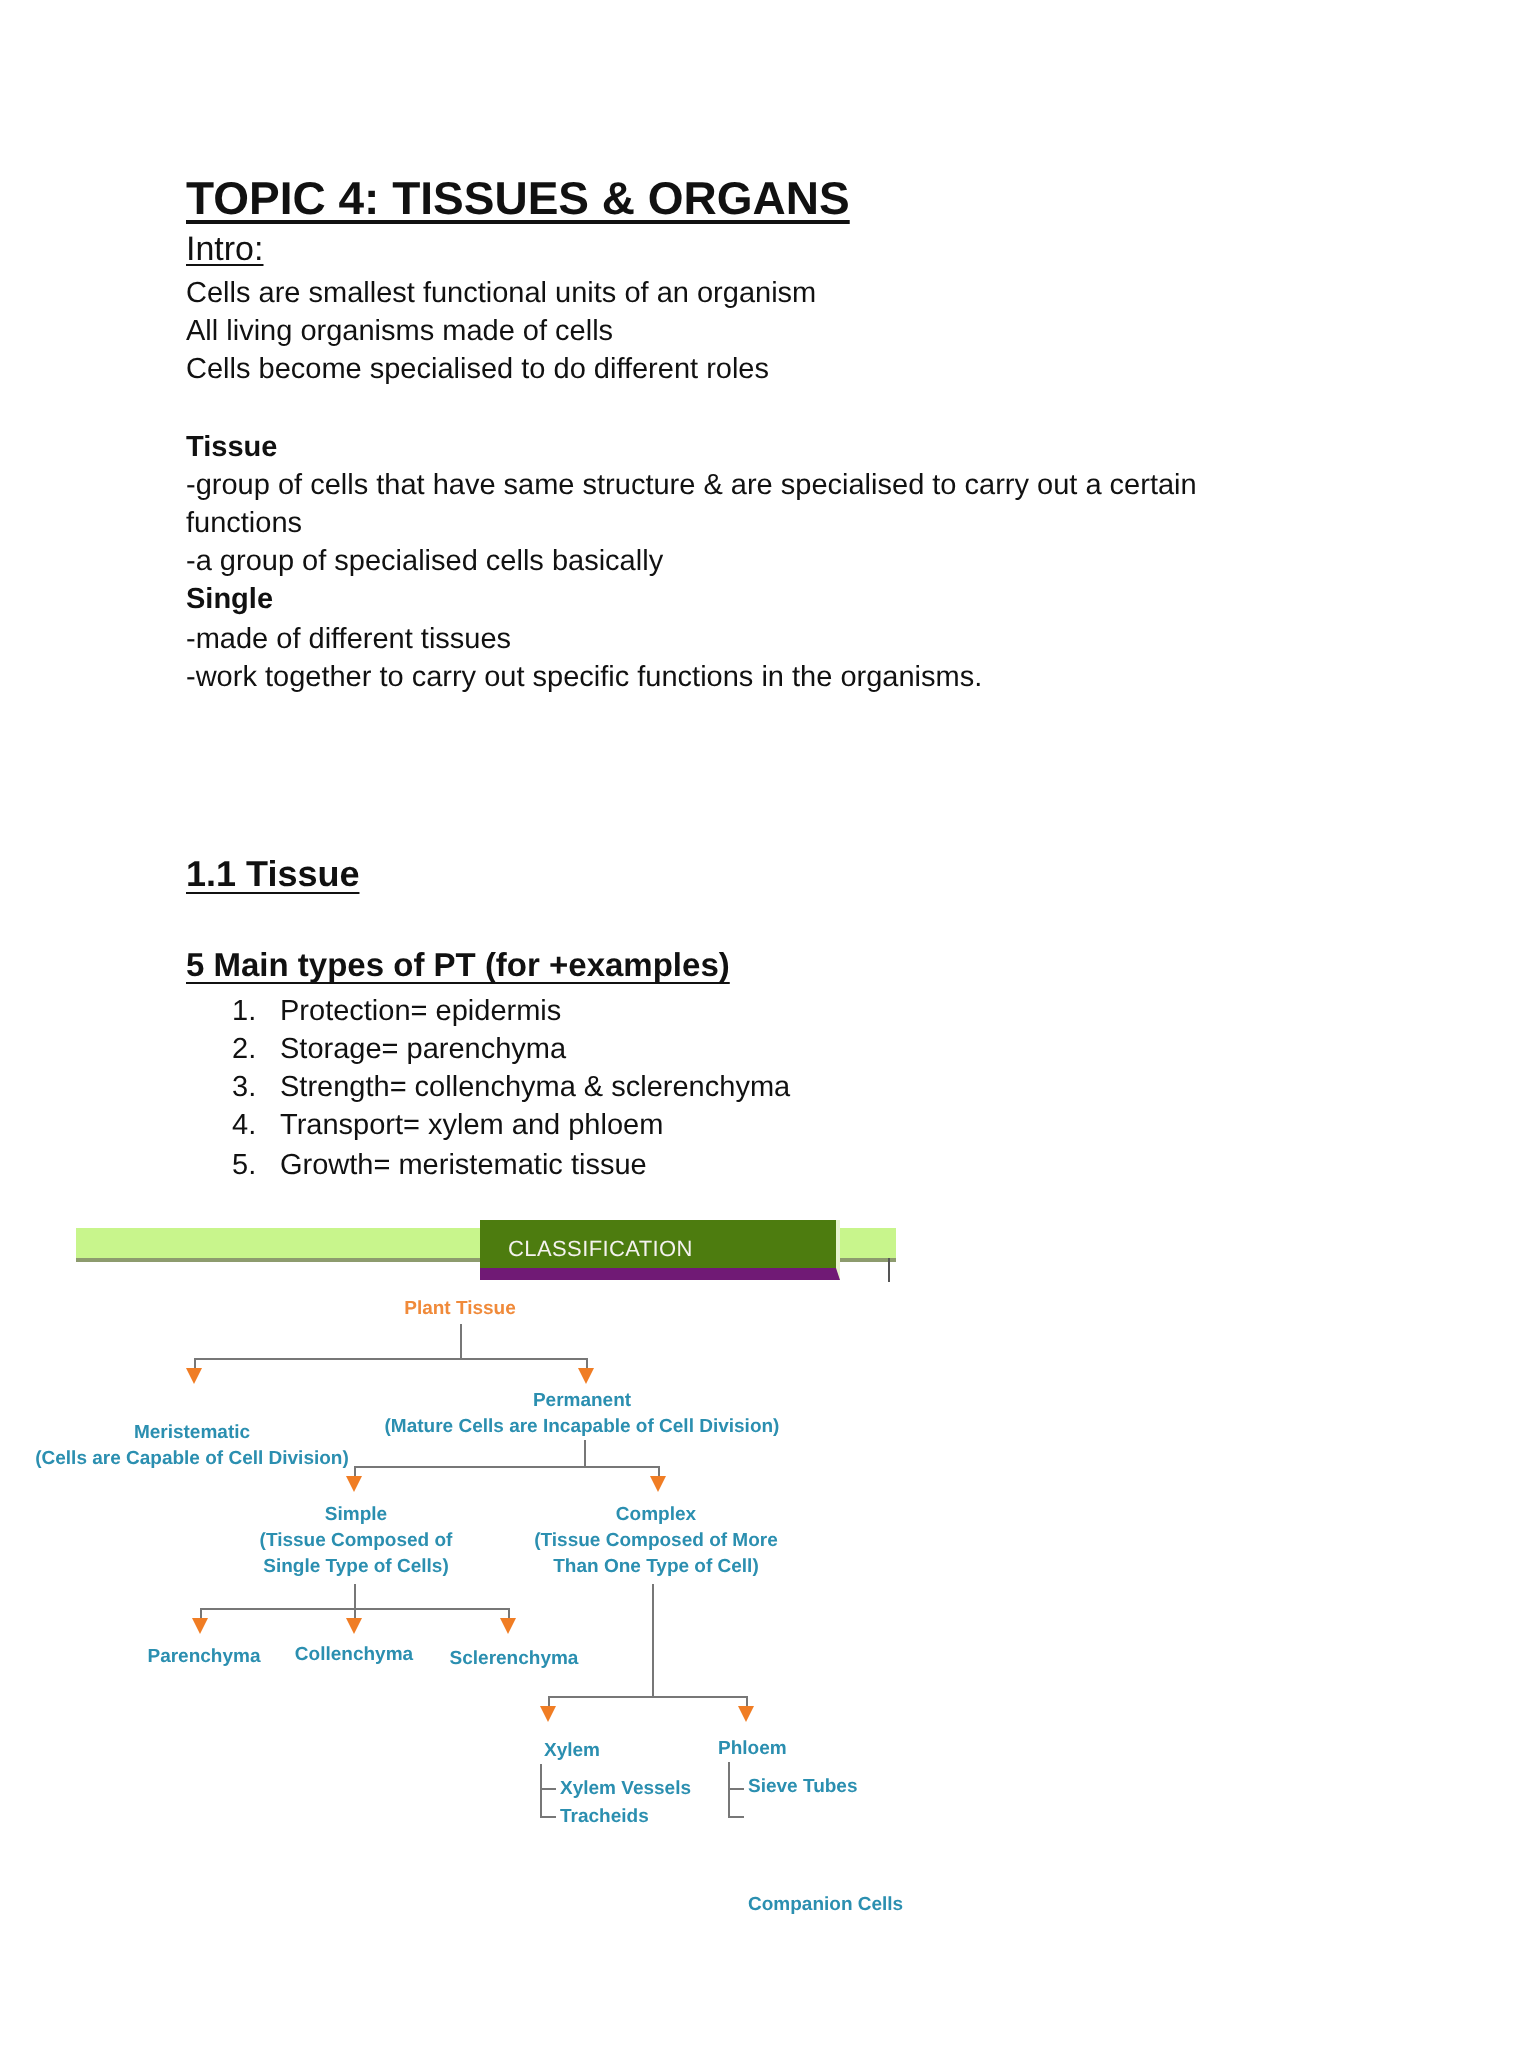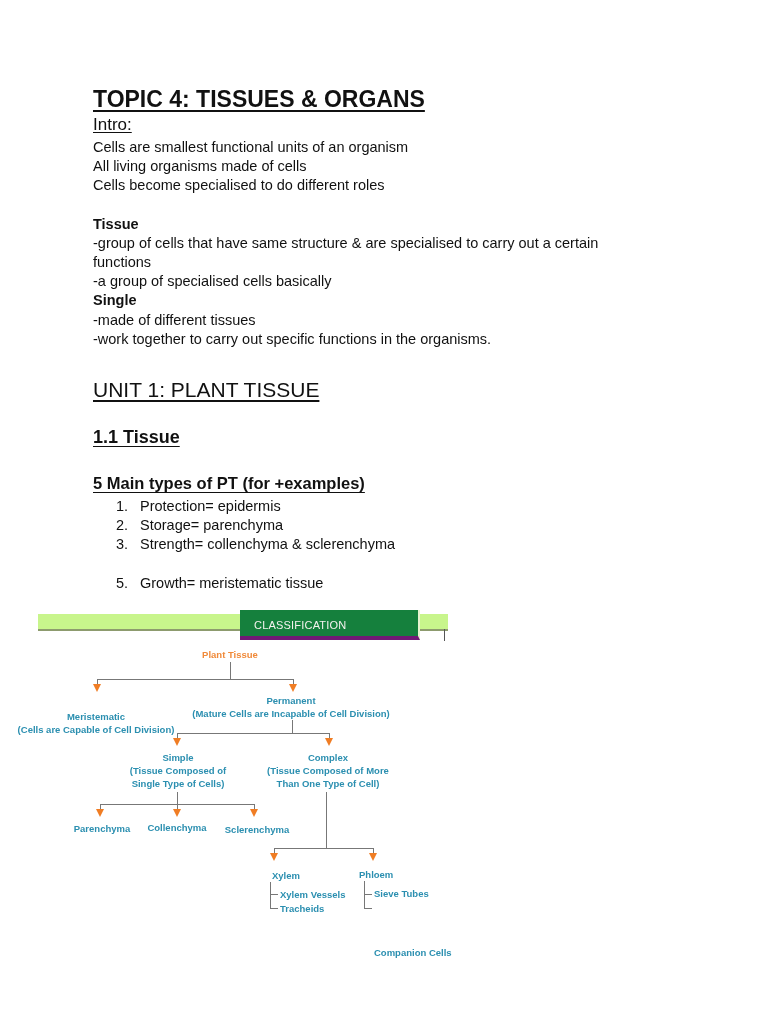--- a/index.html
+++ b/index.html
@@ -12,21 +12,21 @@
   .bold { font-weight:bold; }
   .h-unit { left:93px; top:378px; font-size:21px; text-decoration:underline; text-underline-offset:3px; }
   .h-sec { left:93px; top:427px; font-size:18px; font-weight:bold; text-decoration:underline; text-underline-offset:3px; }
   .h-sub { left:93px; top:474px; font-size:16.5px; font-weight:bold; text-decoration:underline; text-underline-offset:3px; }
   .li { left:116px; font-size:14.5px; line-height:19px; }
   .li .num { display:inline-block; width:24px; }
 
   
   .diagram { position:absolute; left:38px; top:610px; width:412px; height:315px; background:#ffffff; }
   .bar-green { position:absolute; left:0; top:4px; width:410px; height:15px; background:#c8f58c; border-bottom:2px solid #8d9b6e; }
-  .class-box { position:absolute; left:202px; top:0; width:180px; height:30px; background:#15803d; border-right:2px solid #e7f3cf; border-bottom:4px solid #701a75; color:#f4f2ee; font-size:11px; padding-left:14px; box-sizing:border-box; line-height:30px; letter-spacing:0.2px; }
+  .class-box { position:absolute; left:202px; top:0; width:180px; height:30px; background:#4d7c0f; border-right:2px solid #e7f3cf; border-bottom:6px solid #701a75; color:#f4f2ee; font-size:11px; padding-left:14px; box-sizing:border-box; line-height:30px; letter-spacing:0.2px; }
   .edge-tick { position:absolute; left:406px; top:19px; width:1px; height:12px; background:#555; }
   .node { position:absolute; text-align:center; font-size:9.5px; line-height:13px; font-weight:bold; color:#2b8fb0; white-space:nowrap; transform:translateX(-50%); }
   .node.orange { color:#f08a3a; }
   .node.left { transform:none; text-align:left; }
   .ln { position:absolute; background:#777; }
   .arrow { position:absolute; width:0; height:0; border-left:4px solid transparent; border-right:4px solid transparent; border-top:8px solid #f07d24; transform:translateX(-4px); }
 </style>
 </head>
 <body>
 
@@ -38,27 +38,27 @@
   <div class="abs line" style="top:176px">Cells become specialised to do different roles</div>
 
   <div class="abs line bold" style="top:215px">Tissue</div>
   <div class="abs line" style="top:234px">-group of cells that have same structure &amp; are specialised to carry out a certain</div>
   <div class="abs line" style="top:253px">functions</div>
   <div class="abs line" style="top:272px">-a group of specialised cells basically</div>
   <div class="abs line bold" style="top:291px">Single</div>
   <div class="abs line" style="top:311px">-made of different tissues</div>
   <div class="abs line" style="top:330px">-work together to carry out specific functions in the organisms.</div>
 
-  <div class="abs h-unit">UNIT 1: PLANT TISSUE</div>
   <div class="abs h-sec">1.1 Tissue</div>
   <div class="abs h-sub">5 Main types of PT (for +examples)</div>
 
   <div class="abs li" style="top:497px"><span class="num">1.</span><span>Protection= epidermis</span></div>
   <div class="abs li" style="top:516px"><span class="num">2.</span><span>Storage= parenchyma</span></div>
   <div class="abs li" style="top:535px"><span class="num">3.</span><span>Strength= collenchyma &amp; sclerenchyma</span></div>
+  <div class="abs li" style="top:554px"><span class="num">4.</span><span>Transport= xylem and phloem</span></div>
   <div class="abs li" style="top:574px"><span class="num">5.</span><span>Growth= meristematic tissue</span></div>
 
   <div class="diagram">
     <div class="bar-green"></div>
     <div class="class-box">CLASSIFICATION</div>
     <div class="edge-tick"></div>
 
     <div class="node orange" style="left:192px; top:38px;">Plant Tissue</div>
     <div class="ln" style="left:192px; top:52px; width:1px; height:17px;"></div>
     <div class="ln" style="left:59px; top:69px; width:196px; height:1px;"></div>

